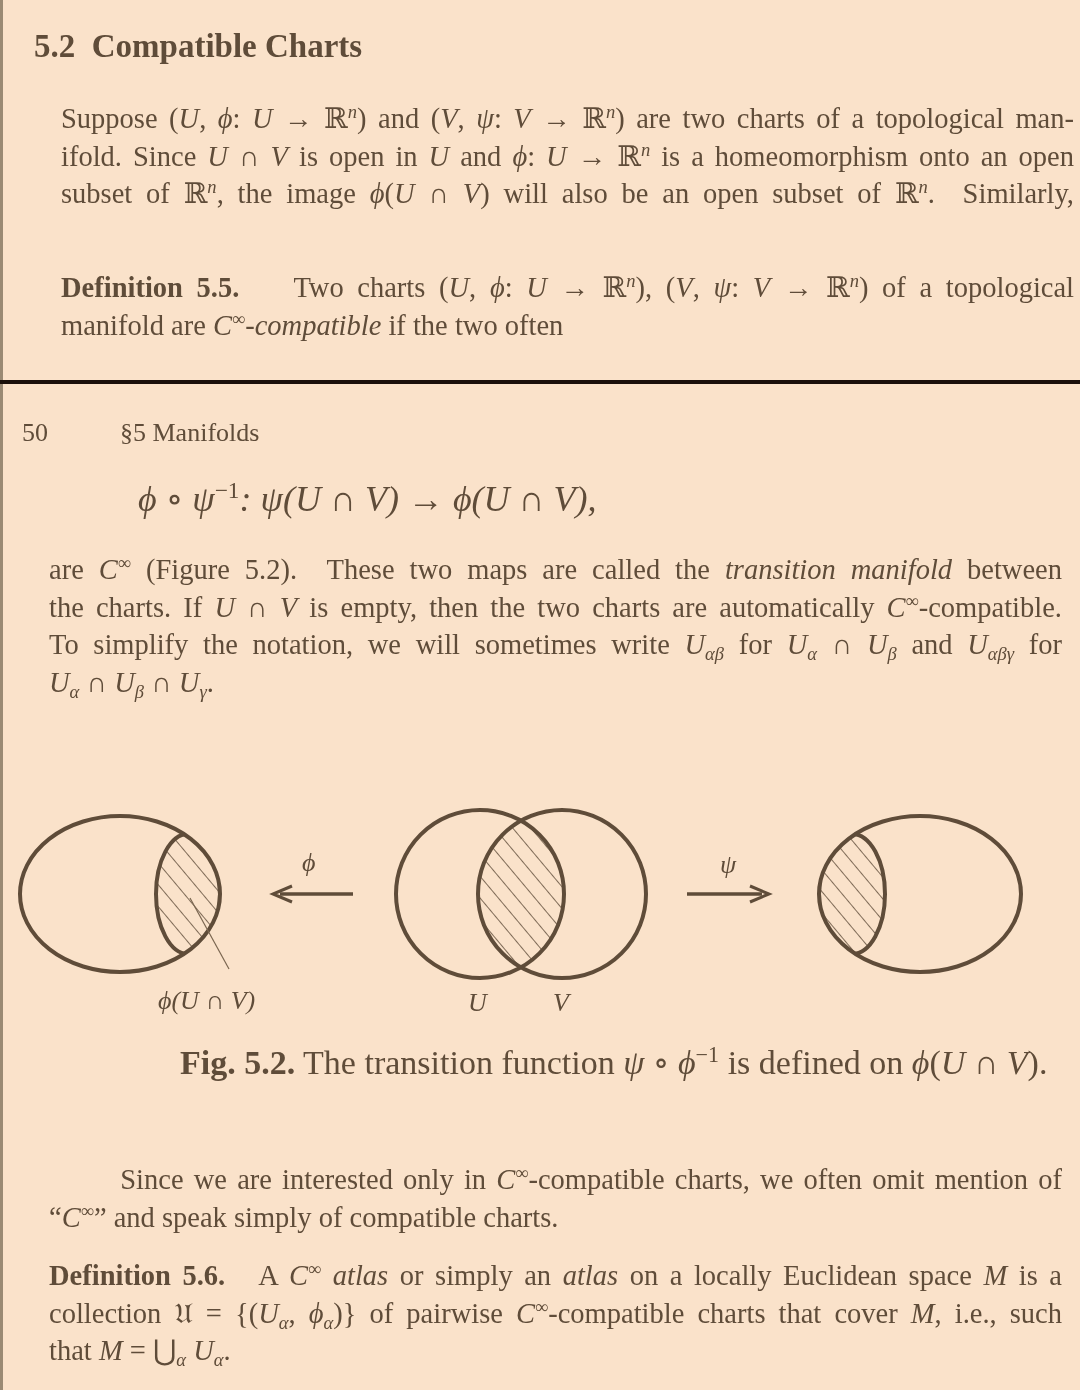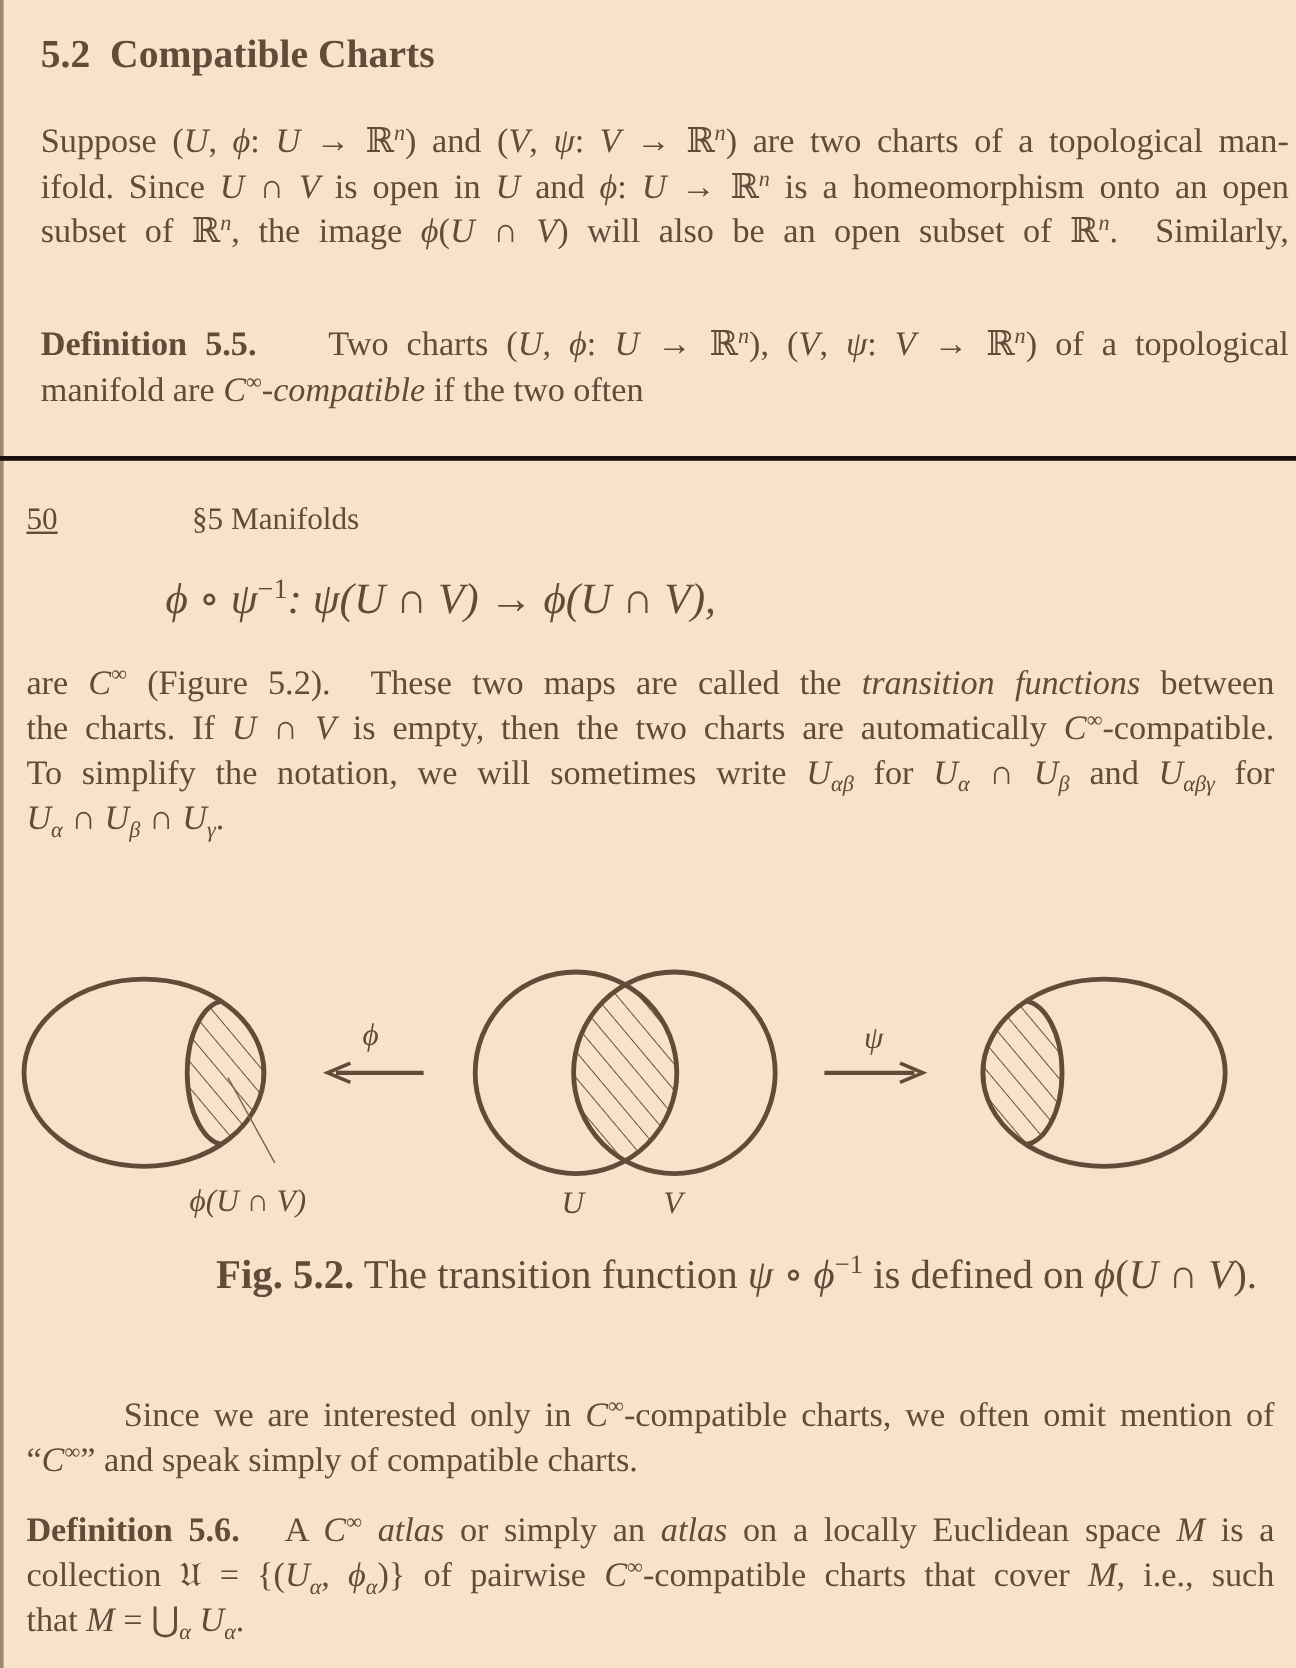--- a/index.html
+++ b/index.html
@@ -21,21 +21,21 @@
   }
   .section-title {
     position: absolute; left: 22px; top: 28px;
     font-size: 33px; font-weight: bold; color: #5f4c39; margin: 0;
   }
   .para {
     position: absolute; left: 22px; width: 1040px;
     font-size: 28.5px; line-height: 37.5px; text-align: justify;
     margin: 0;
   }
-  .para .ln { display: block; white-space: nowrap; text-align-last: justify; text-align: justify; }
+  .para .ln { display: block; white-space: nowrap; text-align-last: justify; text-align: justify; margin-left: 27px; }
   .para .ln.last { text-align-last: left; }
   .b { font-weight: bold; }
   .header-line {
     position: absolute; top: 418px; font-size: 26px;
   }
   .eq {
     position: absolute; top: 478px; left: 138px; width: 832px;
     font-size: 36px; font-style: italic; white-space: nowrap;
     display: flex; justify-content: space-between;
   }
@@ -65,29 +65,29 @@
   </div>
 
   <div class="para" style="top:269px;">
     <span class="ln"><span class="b">Definition 5.5.</span>&nbsp;&nbsp;&nbsp; Two charts (<i>U</i>, <i>ϕ</i>: <i>U</i> → ℝ<sup><i>n</i></sup>), (<i>V</i>, <i>ψ</i>: <i>V</i> → ℝ<sup><i>n</i></sup>) of a topological</span>
     <span class="ln last">manifold are <i>C</i><sup>∞</sup><i>-compatible</i><span> if the two often</span></span>
   </div>
 </div>
 
 <div class="divider"></div>
 
-<div class="header-line" style="left:22px;text-decoration:underline;">50</div>
-<div class="header-line" style="left:120px;margin-left:40px;">§5  Manifolds</div>
+<div class="header-line" style="left:22px;">50</div>
+<div class="header-line" style="left:120px;">§5  Manifolds</div>
 
 <div class="eq">
   <span><i>ϕ</i> ∘ <i>ψ</i><sup>−1</sup>: <i>ψ</i>(<i>U</i> ∩ <i>V</i>) → <i>ϕ</i>(<i>U</i> ∩ <i>V</i>),</span>
 </div>
 
 <div class="para" style="top:551px;">
-  <span class="ln">are <i>C</i><sup>∞</sup> (Figure 5.2).&nbsp; These two maps are called the <i>transition functions</i> between</span>
+  <span class="ln">are <i>C</i><sup>∞</sup> (Figure 5.2).&nbsp; These two maps are called the <i>transition manifold</i> between</span>
   <span class="ln">the charts. If <i>U</i> ∩ <i>V</i> is empty, then the two charts are automatically <i>C</i><sup>∞</sup>-compatible.</span>
   <span class="ln">To simplify the notation, we will sometimes write <i>U</i><sub><i>αβ</i></sub> for <i>U</i><sub><i>α</i></sub> ∩ <i>U</i><sub><i>β</i></sub> and <i>U</i><sub><i>αβγ</i></sub> for</span>
   <span class="ln last"><i>U</i><sub><i>α</i></sub> ∩ <i>U</i><sub><i>β</i></sub> ∩ <i>U</i><sub><i>γ</i></sub>.</span>
 </div>
 
 <div class="fig">
   <svg width="1080" height="230" viewBox="0 800 1080 230">
     <defs>
       <pattern id="hatch" patternUnits="userSpaceOnUse" width="14" height="14" patternTransform="rotate(-40)">
         <line x1="0" y1="0" x2="0" y2="14" stroke="#5f4c39" stroke-width="1.6"></line>

